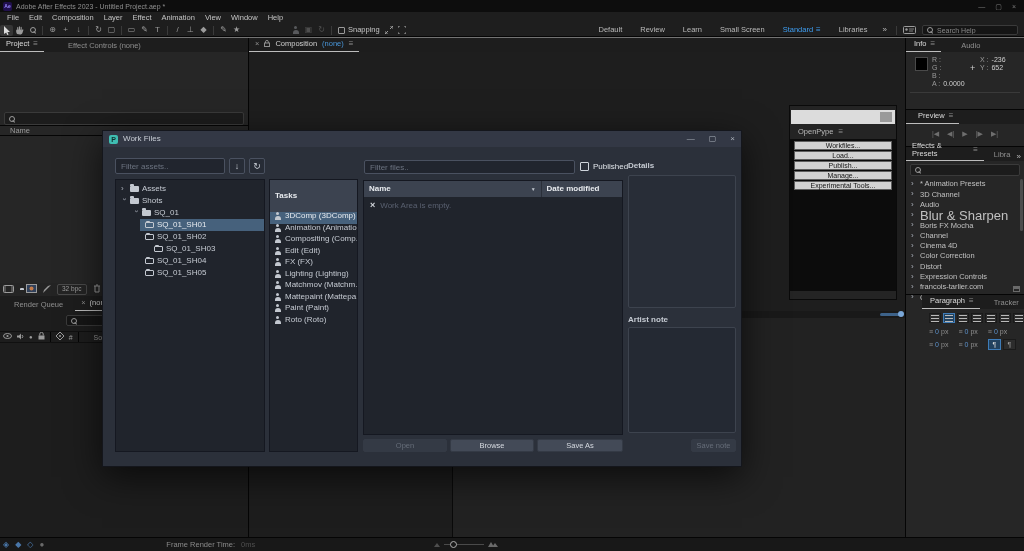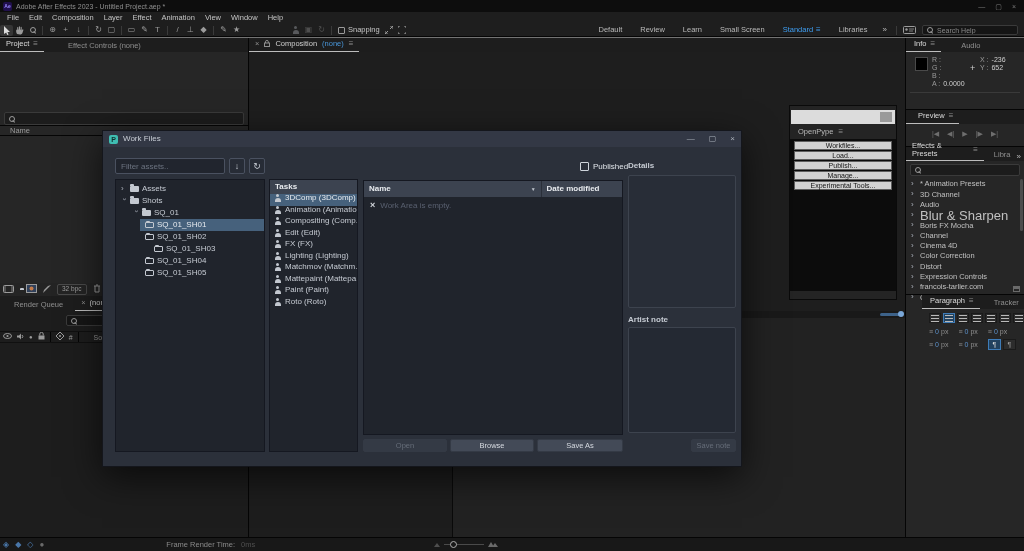--- a/index.html
+++ b/index.html
@@ -562,21 +562,21 @@
         <span class="folder outline"></span>
         <span>SQ_01_SH04</span>
       </div>
       <div class="tree-row" style="padding-left:29px">
         <span class="folder outline"></span>
         <span>SQ_01_SH05</span>
       </div>
     </div>
 
     <div class="abs listbox" style="left:166px;top:48px;width:89px;height:273px">
-      <div class="hdrbar" style="height:14px">Tasks</div>
+      <div class="hdrbar" style="height:32px">Tasks</div>
       <div class="task-row sel">
           <span class="person"></span>
           <span style="color:#e6eaef">3DComp (3DComp)</span>
         </div>
       <div class="task-row">
           <span class="person"></span>
           <span>Animation (Animation)</span>
         </div>
       <div class="task-row">
           <span class="person"></span>
@@ -605,20 +605,23 @@
       <div class="task-row">
           <span class="person"></span>
           <span>Paint (Paint)</span>
         </div>
       <div class="task-row">
           <span class="person"></span>
           <span>Roto (Roto)</span>
         </div>
     </div>
 
+    <div class="abs dinput" style="left:261px;top:29px;width:211px;height:14px">
+      <input placeholder="Filter files.." style="">
+    </div>
     <span class="abs" style="left:477px;top:31px;width:9px;height:9px;border:1px solid #cfd4db;border-radius:1px"></span>
     <span class="abs" style="left:490px;top:32px;color:#dfe3e8;font-size:8px">Published</span>
 
     <div class="abs listbox" style="left:260px;top:49px;width:260px;height:255px">
       <div class="row" style="height:16px">
         <span class="hdrbar" style="width:178px;height:16px">
           <span>Name</span>
           <span style="margin-left:auto;font-size:5px;color:#bfc5cd">▼</span>
         </span>
         <span class="hdrbar" style="width:82px;height:16px;border-left:1px solid #2a2f39">Date modified</span>

